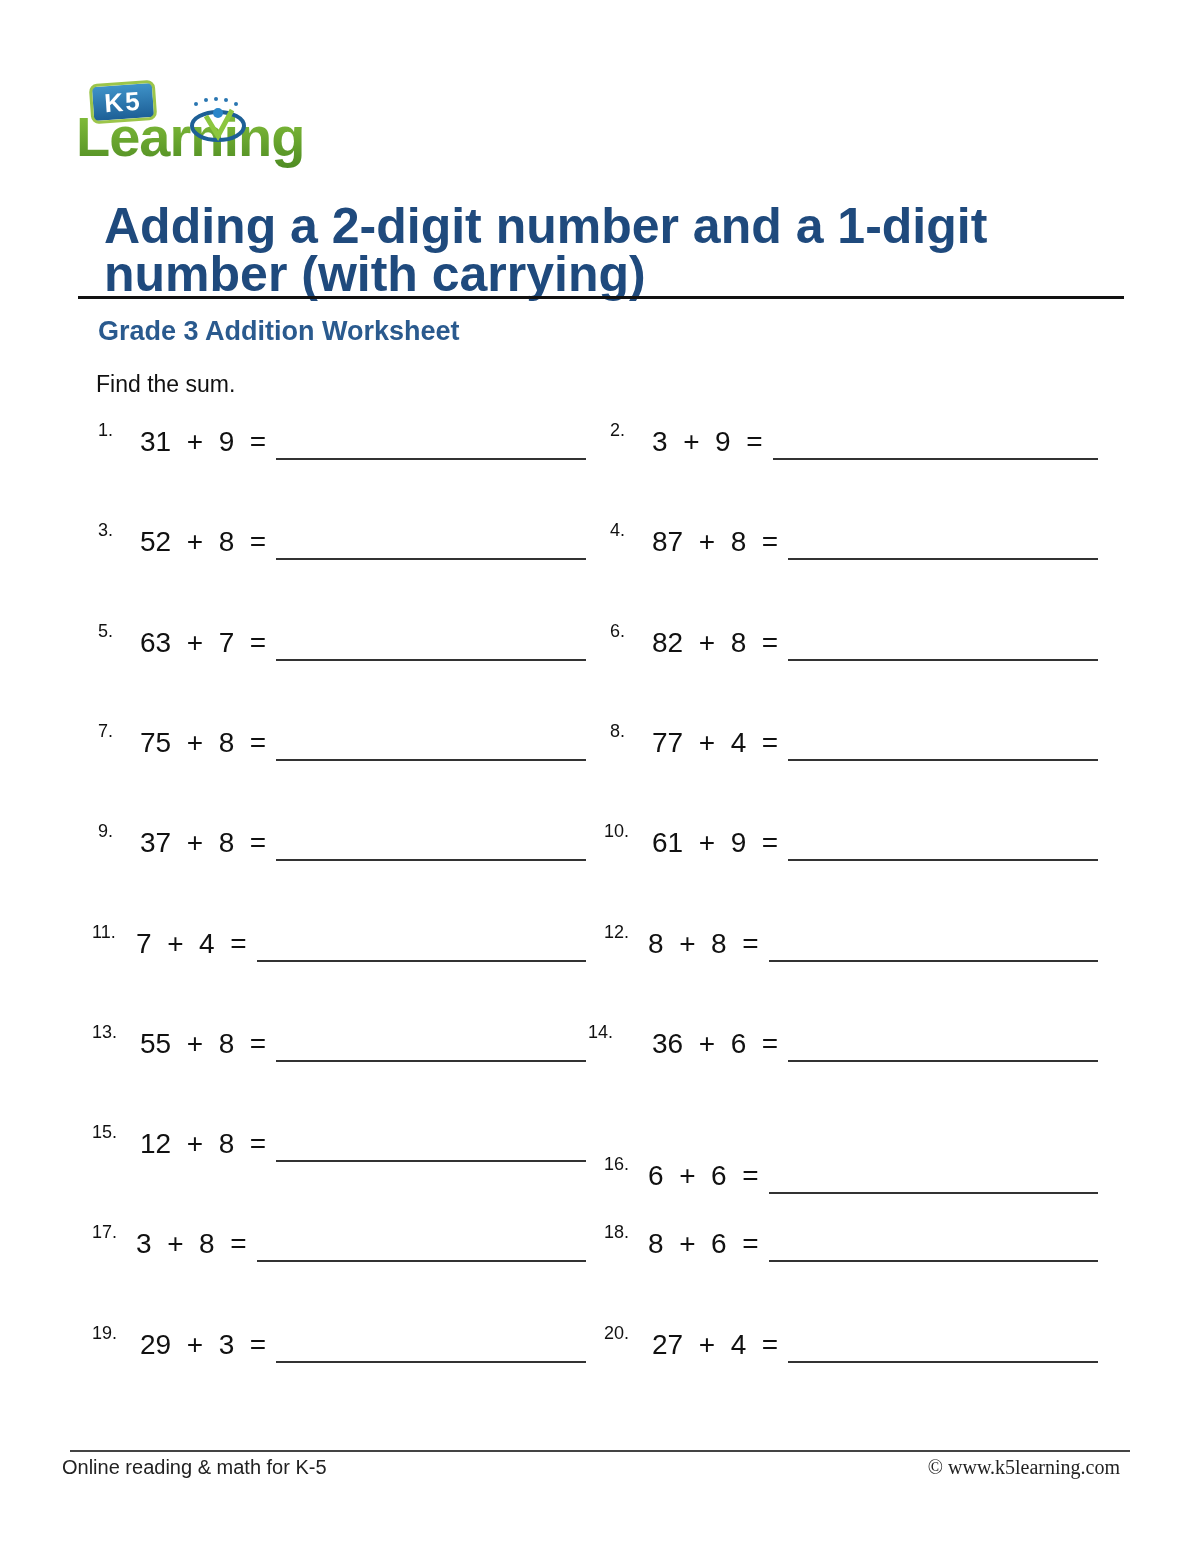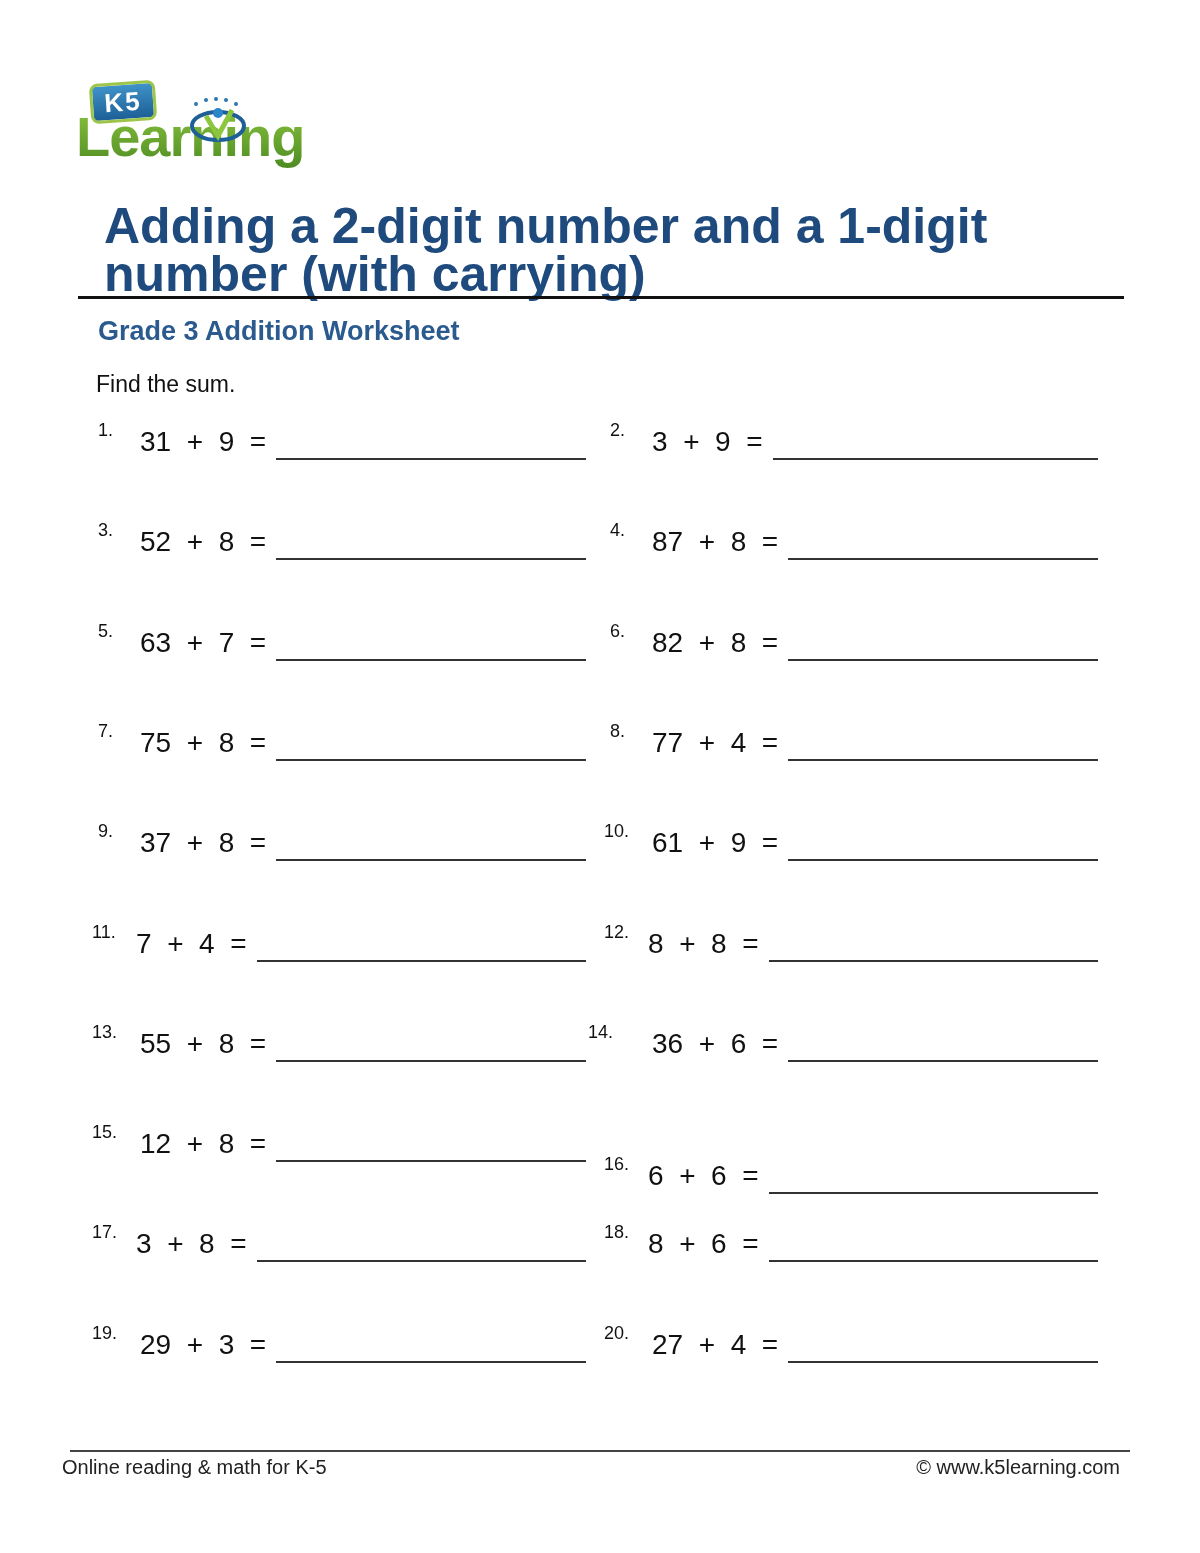--- a/index.html
+++ b/index.html
@@ -25,21 +25,21 @@
   .subtitle { position: absolute; left: 98px; top: 316px; font-size: 27px; color: #2a5a8e; margin: 0; }
   .instructions { position: absolute; left: 92px; top: 367px; font-size: 23px; color: #111; margin: 4px; }
 
   .problem { position: absolute; height: 40px; }
   .pnum { position: absolute; top: 0; font-size: 18px; color: #111; }
   .expr { position: absolute; top: 6px; font-size: 28px; color: #111; white-space: pre; }
   .answer-line { position: absolute; top: 38px; height: 0; border-bottom: 2px solid #333; }
 
   .footer-rule { position: absolute; left: 70px; top: 1450px; width: 1060px; height: 2px; background: #444; }
   .footer-left { position: absolute; left: 62px; top: 1456px; font-size: 20px; color: #222; }
-  .footer-right { position: absolute; right: 80px; top: 1456px; font-size: 20px; color: #222; }
+  .footer-right { position: absolute; right: 80px; top: 1456px; font-size: 20px; color: #222; font-family: Liberation Serif, serif; }
 </style>
 </head>
 <body>
 
 <div class="logo">
   <div class="logo-badge">K5</div>
   <div class="logo-word">Learning</div>
   <svg class="logo-swoosh" viewBox="0 0 68 50">
     <circle cx="12" cy="8" r="2" fill="#2a76b1"></circle>
       <circle cx="22" cy="4" r="2" fill="#2a76b1"></circle>

